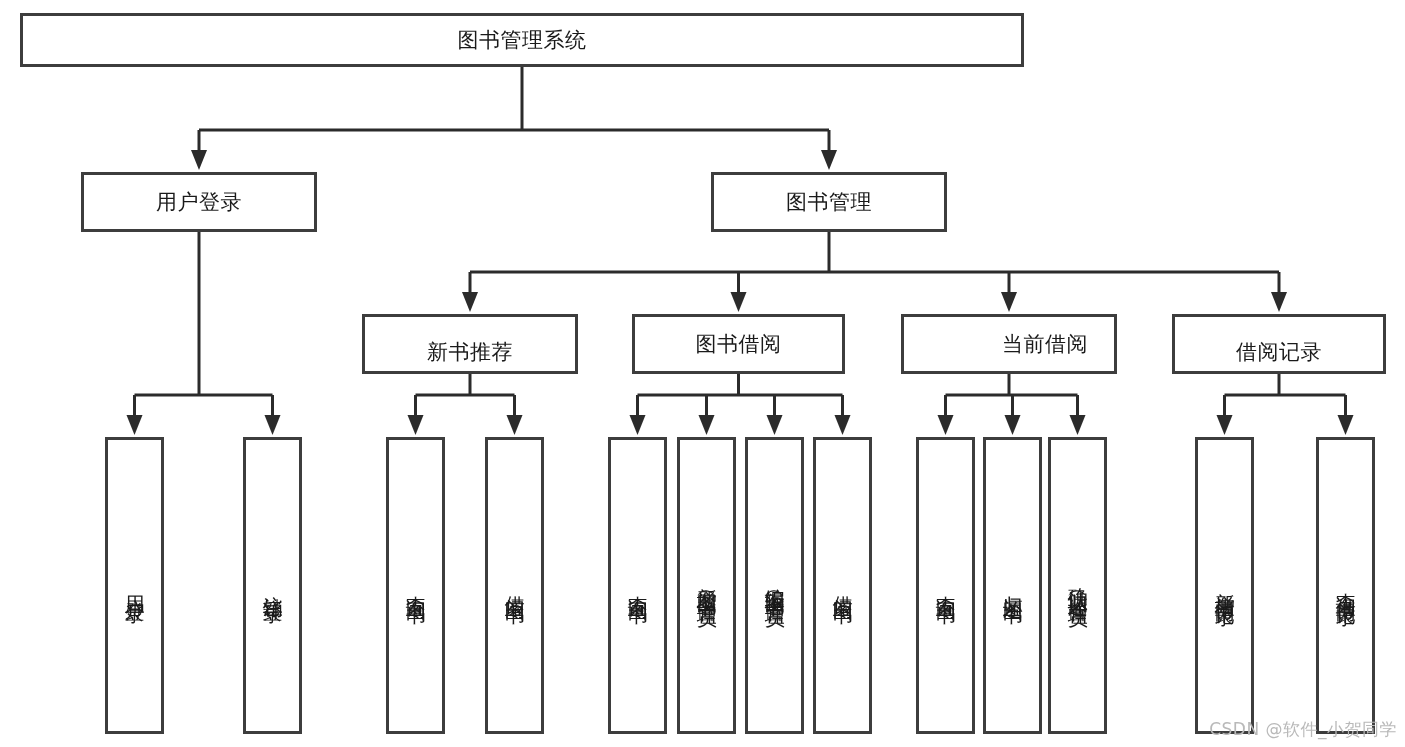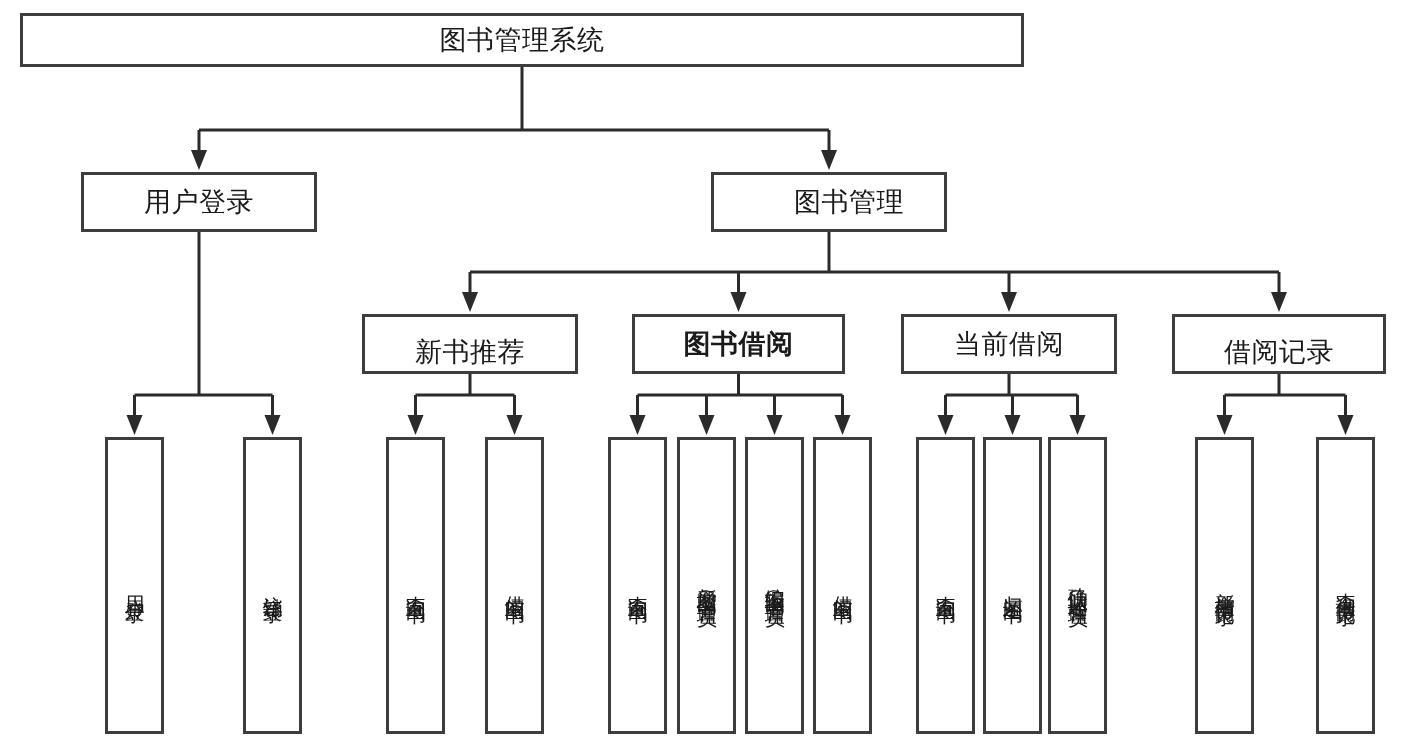--- a/index.html
+++ b/index.html
@@ -42,21 +42,21 @@
     fill: #2b2b2b;
     stroke: none;
   }
   .node-label {
     position: absolute;
     display: flex;
     align-items: center;
     justify-content: center;
     color: #1a1a1a;
     font-family: "DejaVu Sans", "Liberation Sans", sans-serif;
-    font-size: 27px;
+    font-size: 21px;
     line-height: 1.18;
     letter-spacing: 0.5px;
     white-space: nowrap;
     pointer-events: none;
   }
   .node-label.vertical {
     writing-mode: vertical-rl;
     text-orientation: upright;
     font-size: 20px;
     letter-spacing: 3px;
@@ -153,33 +153,34 @@
         <path d="M 1224.5 395 L 1224.5 415" class="connector"></path>
         <polygon points="1216.5,415 1232.5,415 1224.5,435" class="arrow-head"></polygon>
         <path d="M 1345.5 395 L 1345.5 415" class="connector"></path>
         <polygon points="1337.5,415 1353.5,415 1345.5,435" class="arrow-head"></polygon>
       </g>
   </svg>
 
   <div id="labels-layer">
       <div class="node-label" style="left: 20px; top: 13px; width: 1004px; height: 54px;">图书管理系统</div>
       <div class="node-label" style="left: 81px; top: 172px; width: 236px; height: 60px;">用户登录</div>
-      <div class="node-label" style="left: 711px; top: 172px; width: 236px; height: 60px; padding-left: 20px;">图书管理</div>
+      <div class="node-label" style="left: 711px; top: 172px; width: 236px; height: 60px;">图书管理</div>
       <div class="node-label" style="left: 362px; top: 314px; width: 216px; height: 76px;">新书推荐</div>
-      <div class="node-label" style="left: 632px; top: 314px; width: 213px; height: 60px; font-weight: bold;">图书借阅</div>
-      <div class="node-label" style="left: 901px; top: 314px; width: 216px; height: 60px;">当前借阅</div>
+      <div class="node-label" style="left: 632px; top: 314px; width: 213px; height: 60px;">图书借阅</div>
+      <div class="node-label" style="left: 901px; top: 314px; width: 216px; height: 60px; padding-left: 36px;">当前借阅</div>
       <div class="node-label" style="left: 1172px; top: 314px; width: 214px; height: 76px;">借阅记录</div>
       <div class="node-label vertical" style="left: 105px; top: 437px; width: 59px; height: 297px;">用户登录</div>
       <div class="node-label vertical" style="left: 243px; top: 437px; width: 59px; height: 297px;">注销登录</div>
       <div class="node-label vertical" style="left: 386px; top: 437px; width: 59px; height: 297px;">查询图书</div>
       <div class="node-label vertical" style="left: 485px; top: 437px; width: 59px; height: 297px;">借阅图书</div>
       <div class="node-label vertical" style="left: 608px; top: 437px; width: 59px; height: 297px;">查询图书</div>
       <div class="node-label vertical" style="left: 677px; top: 437px; width: 59px; height: 297px;">新增图书（管理员）</div>
       <div class="node-label vertical" style="left: 745px; top: 437px; width: 59px; height: 297px;">编辑图书（管理员）</div>
       <div class="node-label vertical" style="left: 813px; top: 437px; width: 59px; height: 297px;">借阅图书</div>
       <div class="node-label vertical" style="left: 916px; top: 437px; width: 59px; height: 297px;">查询图书</div>
       <div class="node-label vertical" style="left: 983px; top: 437px; width: 59px; height: 297px;">归还图书</div>
       <div class="node-label vertical" style="left: 1048px; top: 437px; width: 59px; height: 297px;">确认归还（管理员）</div>
       <div class="node-label vertical" style="left: 1195px; top: 437px; width: 59px; height: 297px;">新增借阅记录</div>
       <div class="node-label vertical" style="left: 1316px; top: 437px; width: 59px; height: 297px;">查询借阅记录</div>
     </div>
 
+  <div class="watermark">CSDN @软件_小贺同学</div>
 </div>
 
 </body></html>

